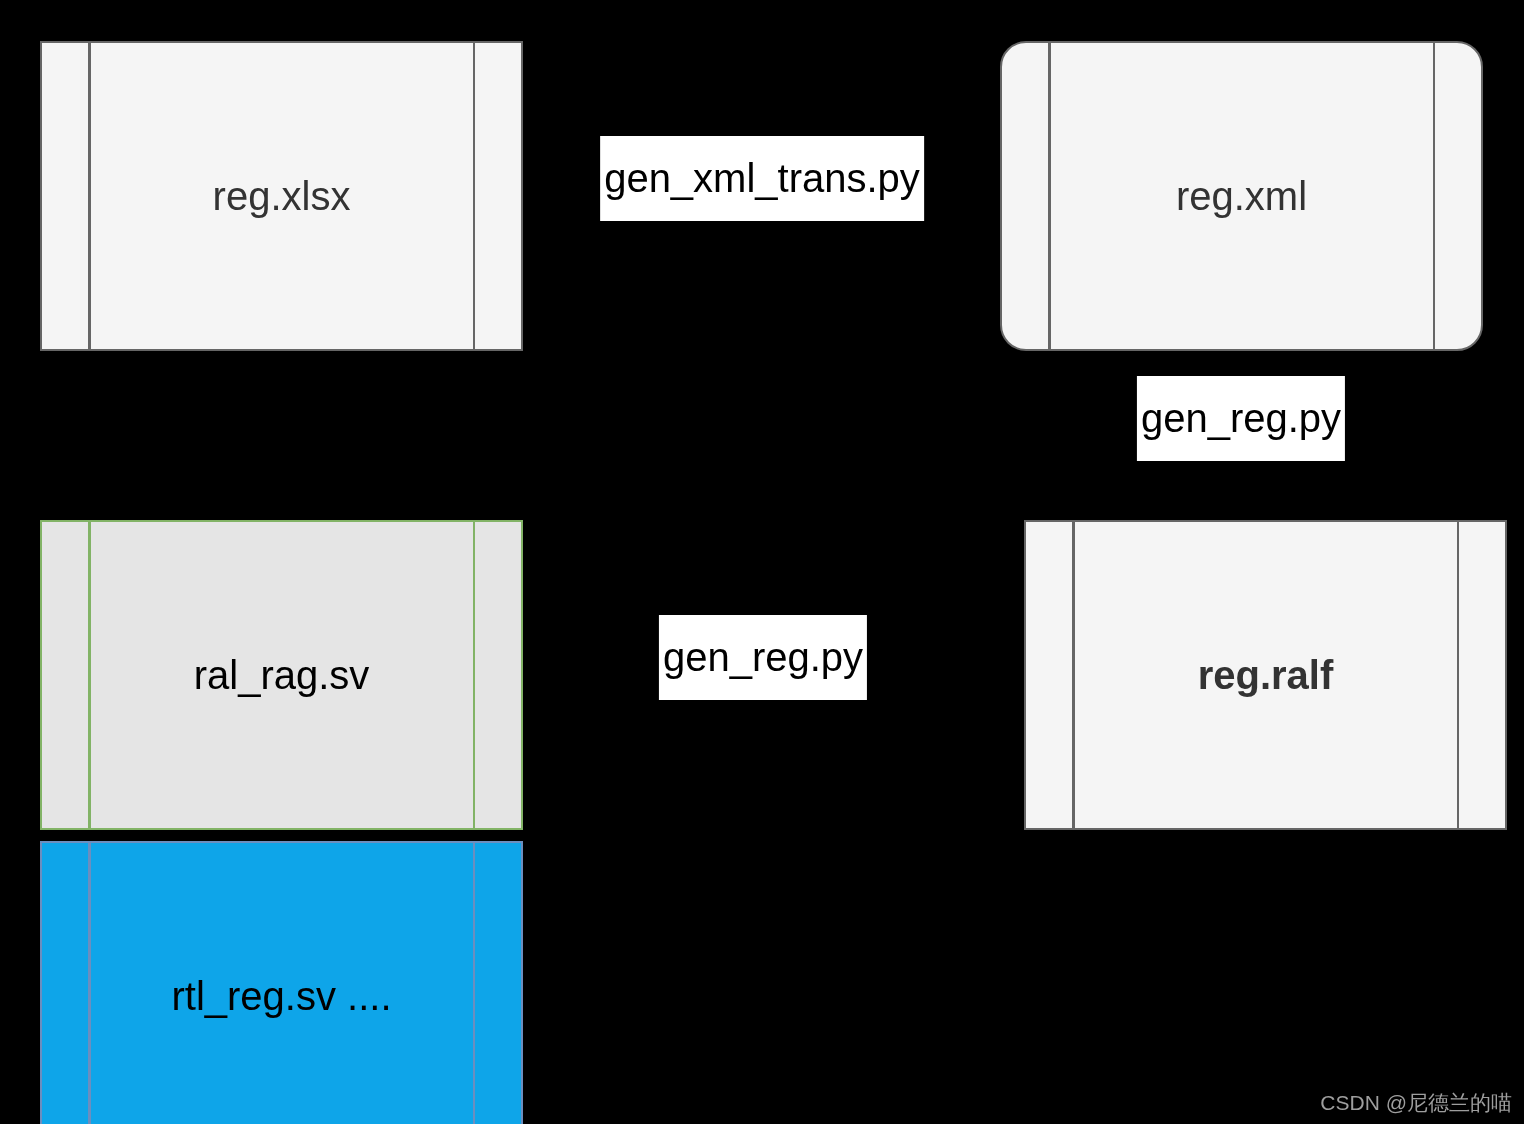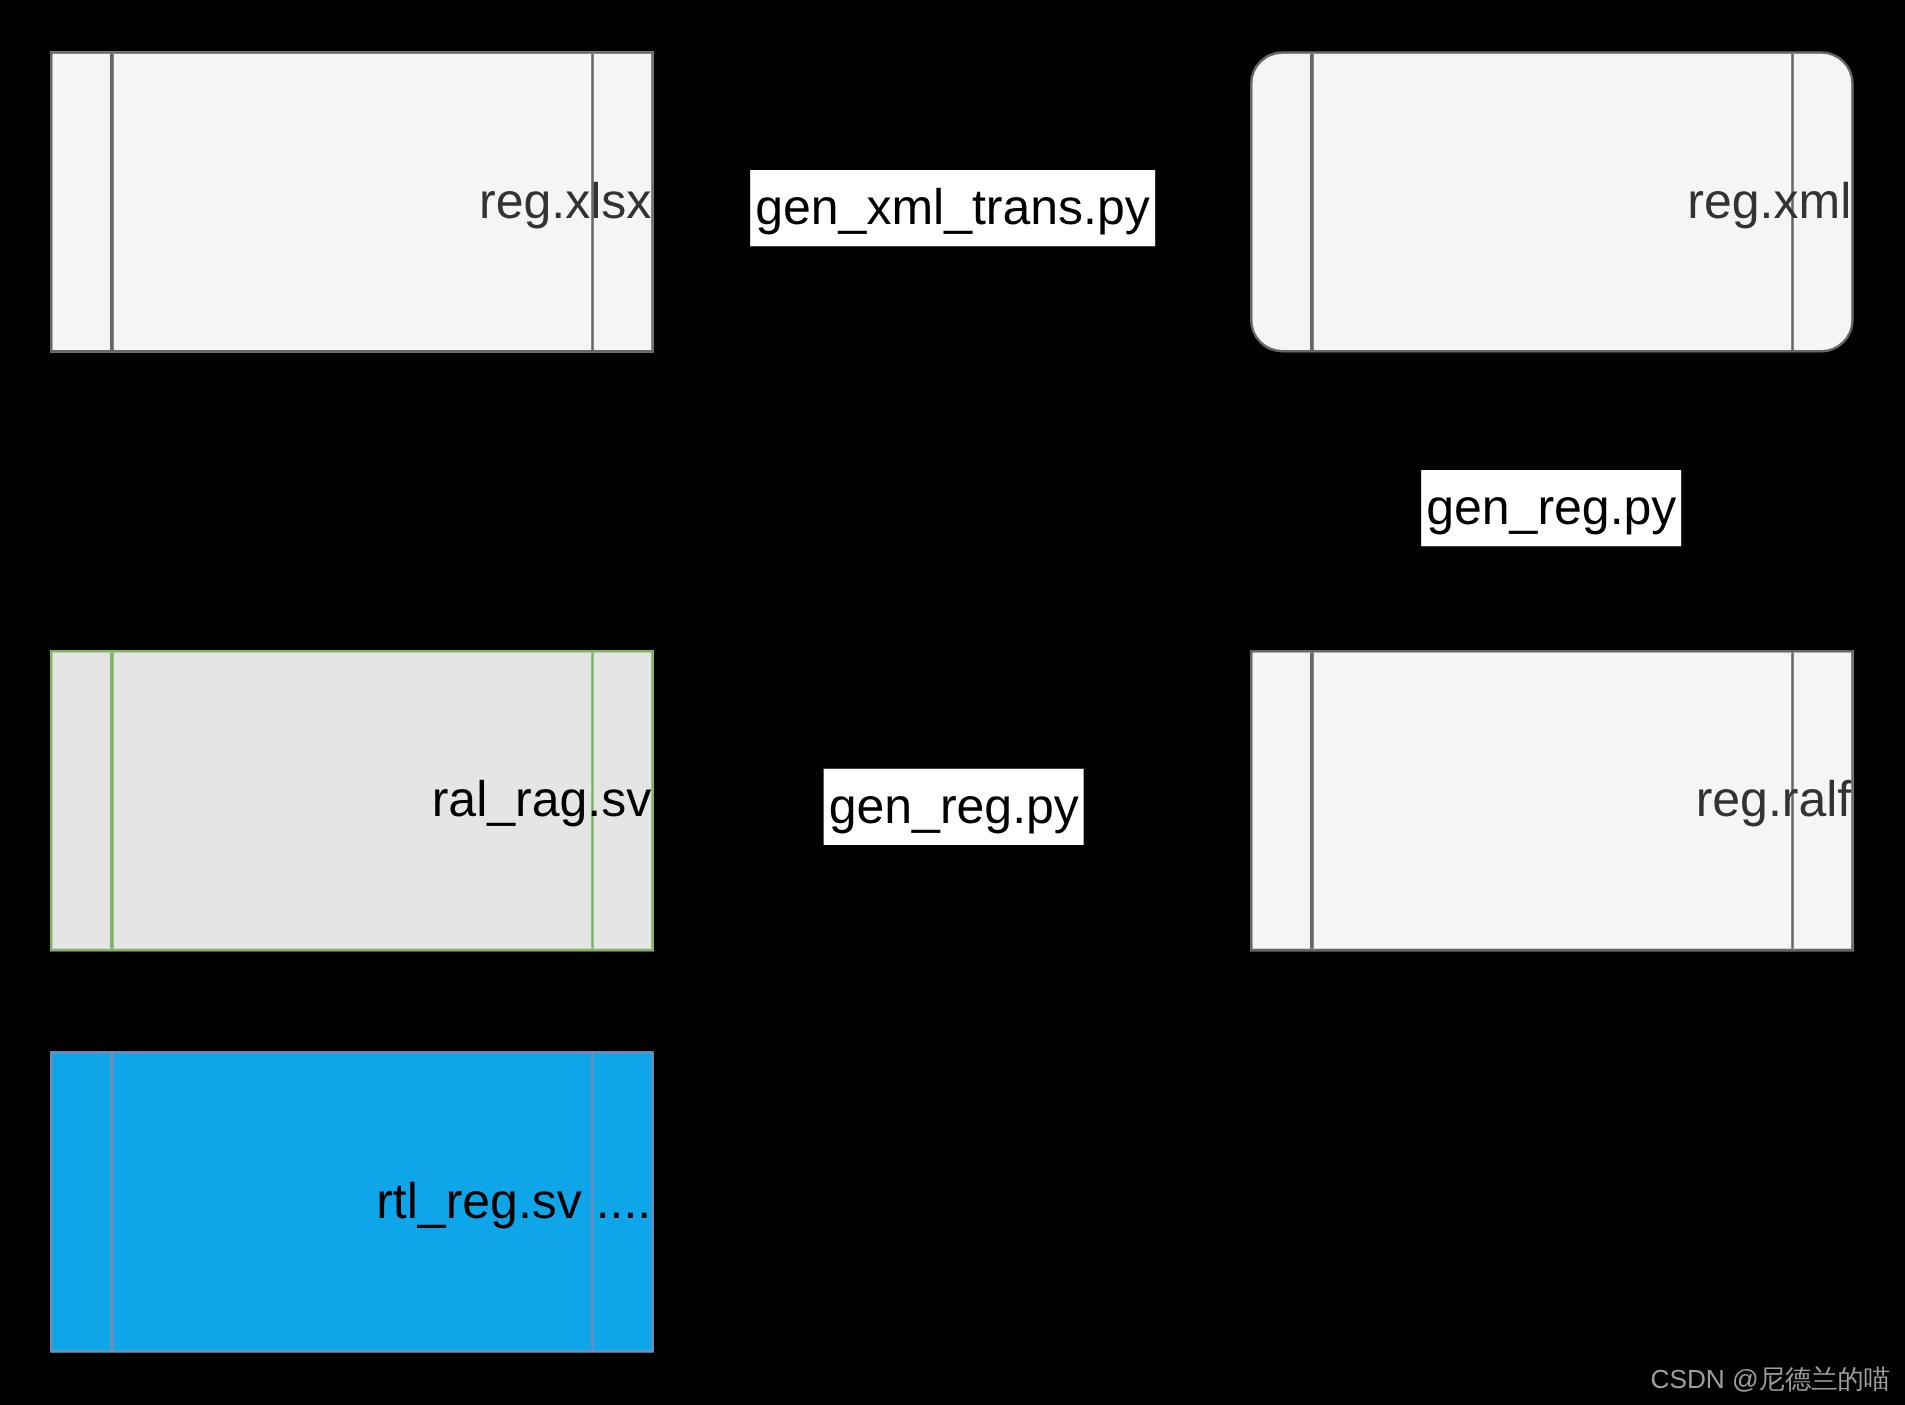--- a/index.html
+++ b/index.html
@@ -15,27 +15,27 @@
     font-family: "Liberation Sans", "DejaVu Sans", sans-serif;
   }
   .canvas {
     position: absolute;
     inset: 0;
   }
   
   .process-box {
     position: absolute;
     width: 483px;
-    height: 241px;
+    height: 310px;
     box-sizing: border-box;
     border: 2.5px solid #666666;
     background: #f5f5f5;
     display: flex;
     align-items: center;
-    justify-content: flex-end;
+    justify-content: center;
   }
   .process-box .node-label {
     font-size: 40px;
     color: #333333;
     white-space: nowrap;
     z-index: 2;
   }
   .process-box .vbar {
     position: absolute;
     top: 0;
@@ -55,33 +55,33 @@
   .box-green .node-label { color: #000000; }
 
   .box-blue  { background: #0ea5e9; border-color: #6c8ebf; }
   .box-blue  .vbar { background: #6c8ebf; }
   .box-blue  .node-label { color: #000000; }
 
   
   .pos-reg-xlsx { left: 40px;   top: 41px;  }
   .pos-reg-xml  { left: 1000px; top: 41px; border-radius: 26px;  }
   .pos-ral-rag  { left: 40px;   top: 520px; }
-  .pos-reg-ralf { left: 1000px; top: 520px; }
+  .pos-reg-ralf { left: 1024px; top: 520px; font-weight: bold; }
   .pos-rtl-reg  { left: 40px;   top: 841px; }
 
   
   .edge-label {
     position: absolute;
     transform: translateX(-50%);
     background: #ffffff;
     color: #000000;
     font-size: 40px;
     line-height: 53px;
     height: 53px;
-    padding: 4px 4px;
+    padding: 16px 4px;
     white-space: nowrap;
   }
   .pos-label-xml-trans { left: 762px;  top: 136px; }
   .pos-label-gen-reg-1 { left: 1241px; top: 376px; }
   .pos-label-gen-reg-2 { left: 763px;  top: 615px; }
 
   .watermark {
     position: absolute;
     right: 12px;
     bottom: 7px;

